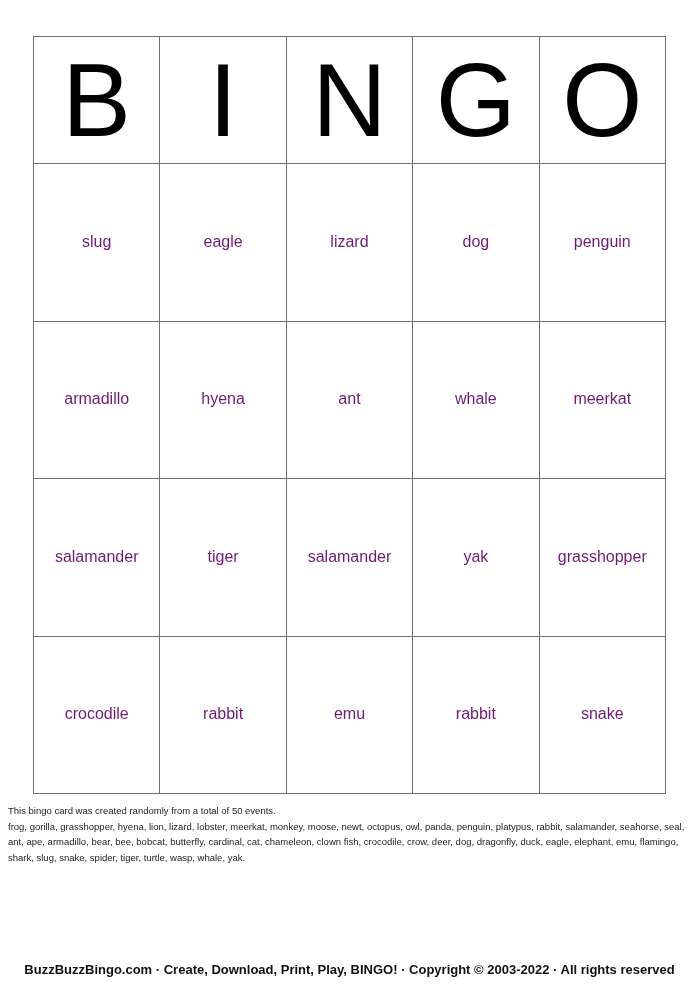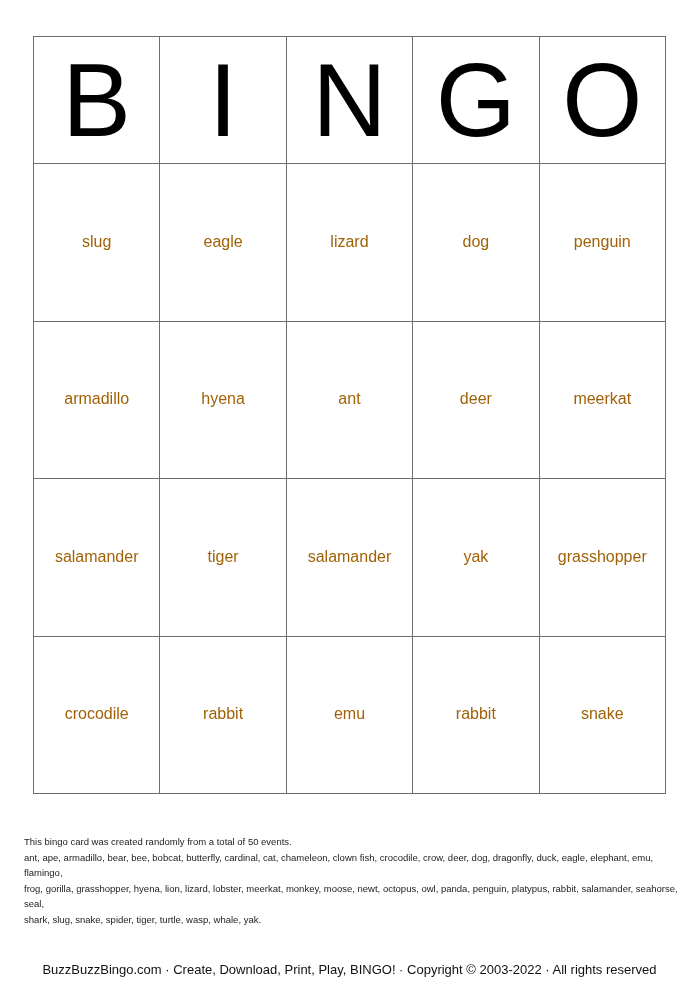--- a/index.html
+++ b/index.html
@@ -34,40 +34,40 @@
   tr.hrow td {
     height: 126px;
     font-size: 103px;
     line-height: 1;
     color: #000000;
   }
   tr.drow td {
     font-size: 16px;
     line-height: 1.3;
     white-space: pre-line;
-    color: #a16207;
+    color: #701a75;
   }
   .notes {
     position: absolute;
-    left: 24px;
+    left: 8px;
     top: 803px;
     right: 6px;
     font-size: 9.5px;
     line-height: 15.6px;
     color: #222222;
-    margin-top: 31px;
   }
   .footer {
     position: absolute;
     left: 0;
     top: 962px;
     width: 100%;
     text-align: center;
     font-size: 13px;
     color: #111111;
+    font-weight: bold;
   }
 </style>
 </head>
 <body>
 
 <table class="card">
   <tbody>
     <tr class="hrow">
       <td>B</td>
       <td>I</td>
@@ -79,21 +79,21 @@
       <td>slug</td>
       <td>eagle</td>
       <td>lizard</td>
       <td>dog</td>
       <td>penguin</td>
     </tr>
     <tr class="drow">
       <td>armadillo</td>
       <td>hyena</td>
       <td>ant</td>
-      <td>deer</td>
+      <td>whale</td>
       <td>meerkat</td>
     </tr>
     <tr class="drow">
       <td>salamander</td>
       <td>tiger</td>
       <td>salamander</td>
       <td>yak</td>
       <td>grasshopper</td>
     </tr>
     <tr class="drow">
@@ -101,18 +101,18 @@
       <td>rabbit</td>
       <td>emu</td>
       <td>rabbit</td>
       <td>snake</td>
     </tr>
   </tbody>
 </table>
 
 <div class="notes">
   <div>This bingo card was created randomly from a total of 50 events.</div>
+  <div>frog, gorilla, grasshopper, hyena, lion, lizard, lobster, meerkat, monkey, moose, newt, octopus, owl, panda, penguin, platypus, rabbit, salamander, seahorse, seal,</div>
   <div>ant, ape, armadillo, bear, bee, bobcat, butterfly, cardinal, cat, chameleon, clown fish, crocodile, crow, deer, dog, dragonfly, duck, eagle, elephant, emu, flamingo,</div>
-  <div>frog, gorilla, grasshopper, hyena, lion, lizard, lobster, meerkat, monkey, moose, newt, octopus, owl, panda, penguin, platypus, rabbit, salamander, seahorse, seal,</div>
   <div>shark, slug, snake, spider, tiger, turtle, wasp, whale, yak.</div>
 </div>
 
 <div class="footer">BuzzBuzzBingo.com · Create, Download, Print, Play, BINGO! · Copyright © 2003-2022 · All rights reserved</div>
 
 </body></html>

